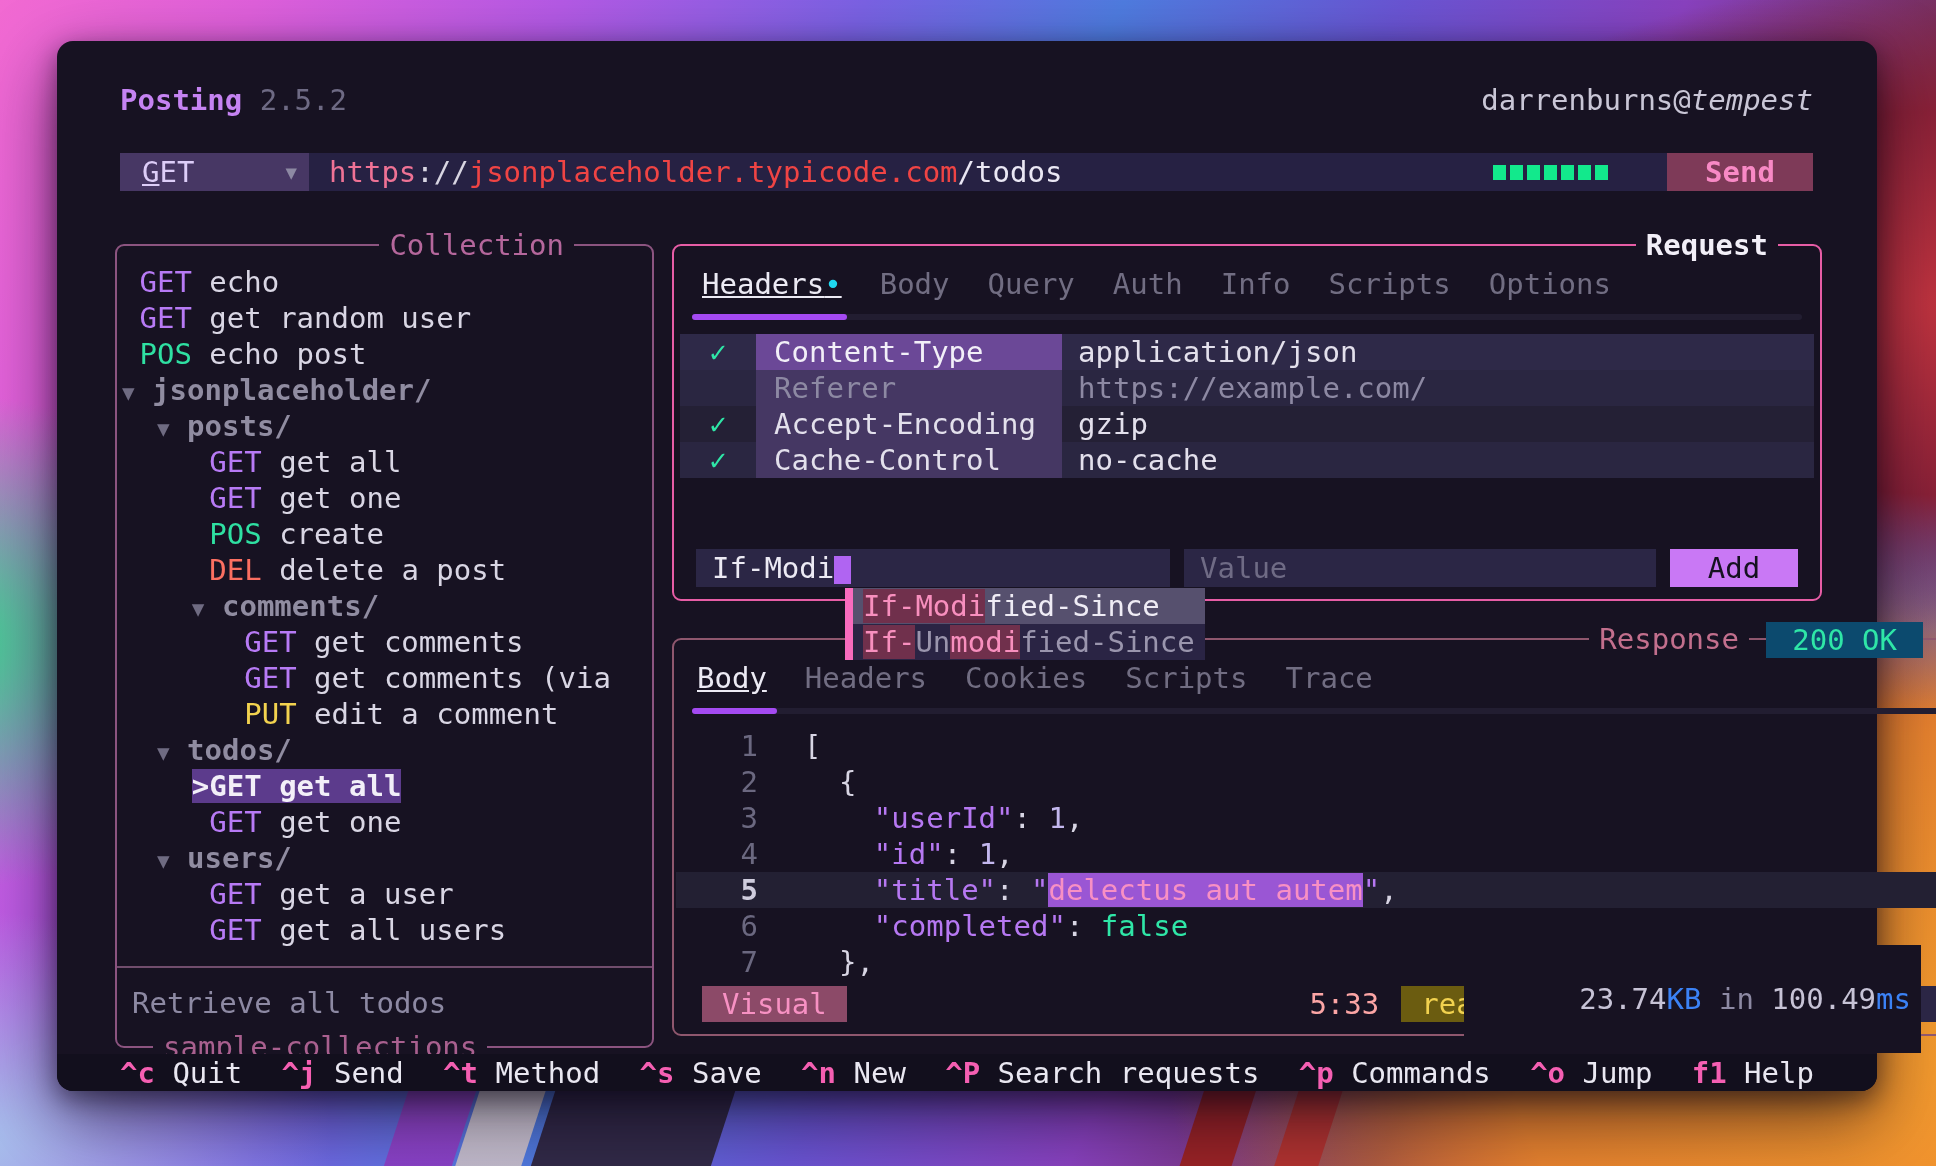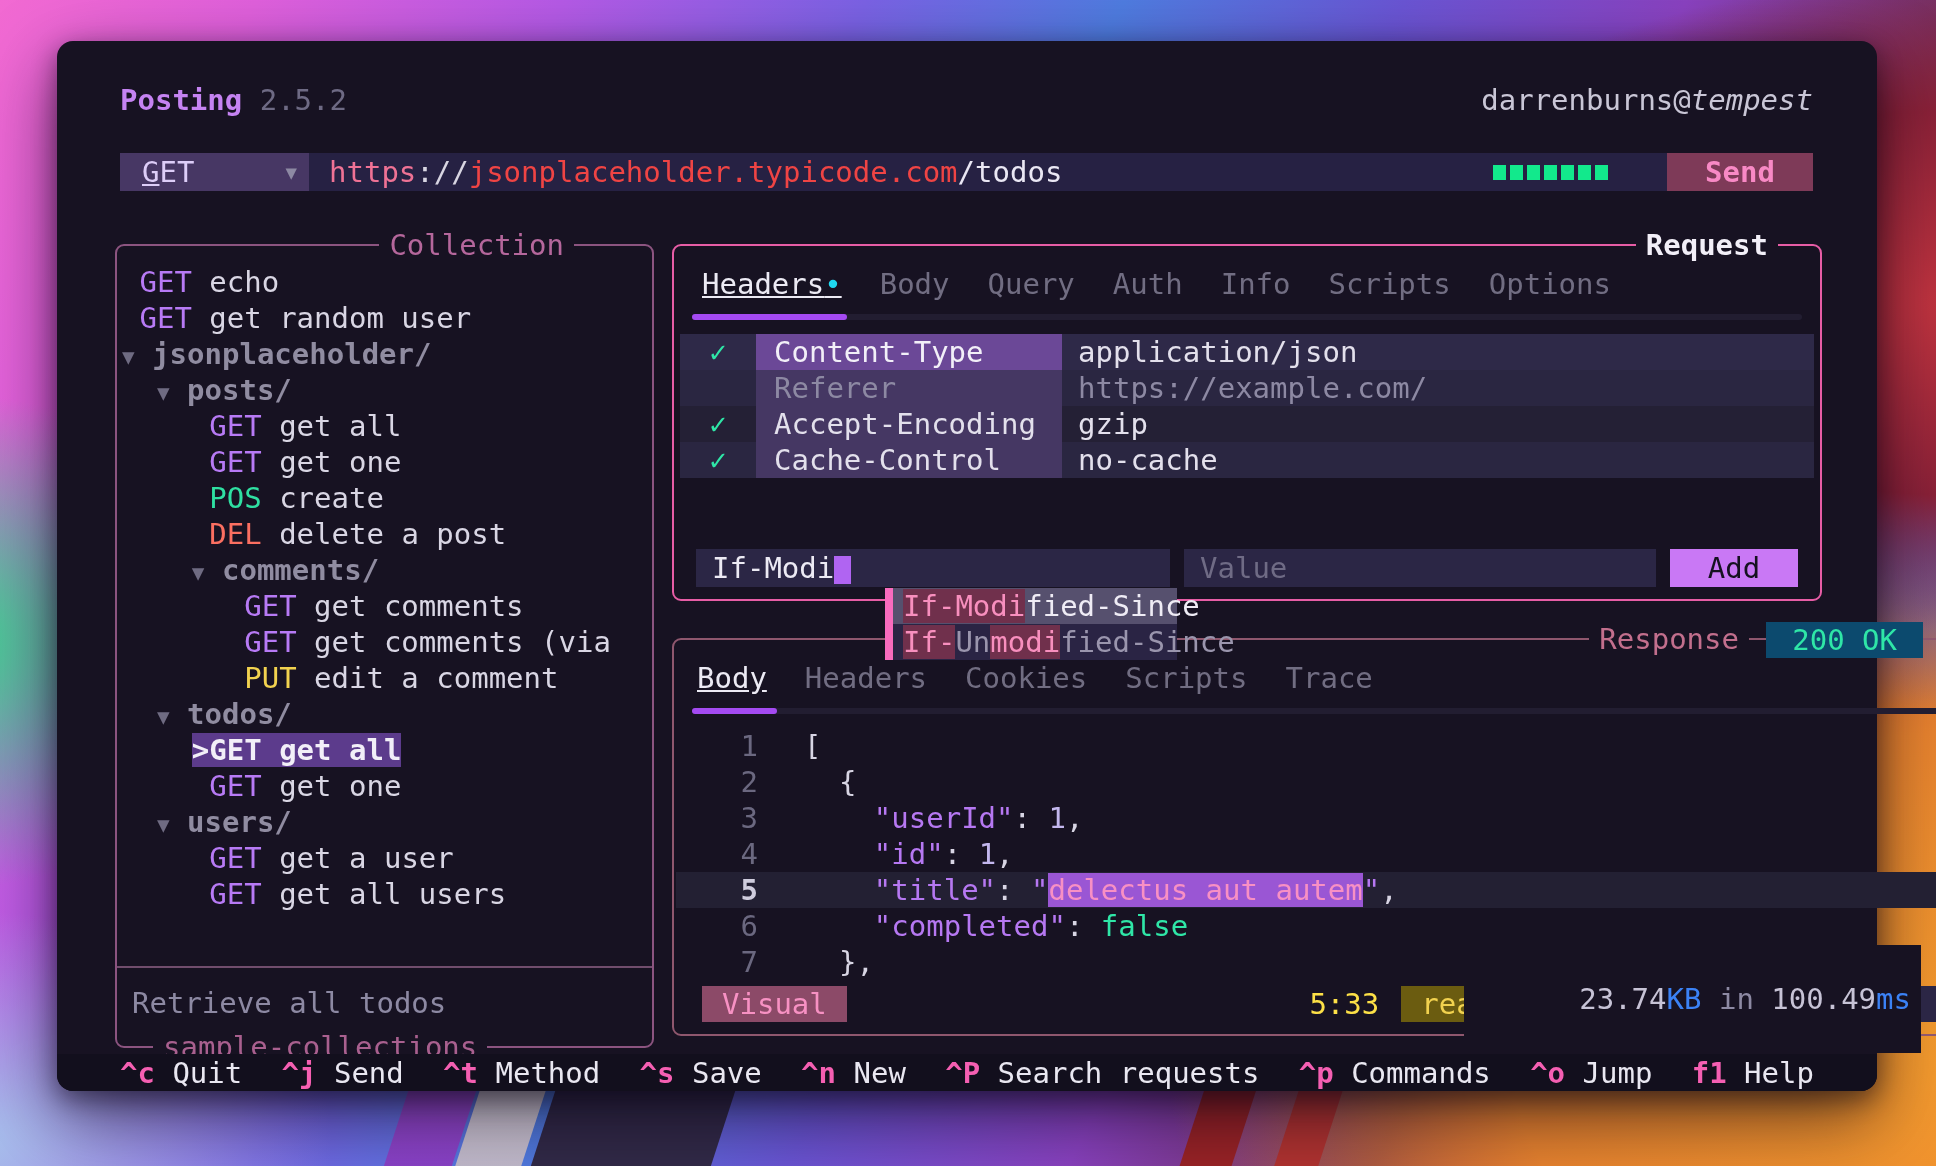--- a/index.html
+++ b/index.html
@@ -80,21 +80,21 @@
   .h-value { flex:1; padding-left:16px; color:#e3e0ec; white-space:pre; }
   .dim { color:#8d89a3; }
 
   .add-row { position:absolute; left:0; right:0; top:303px; height:38px; }
   .key-input { position:absolute; left:22px; width:474px; height:38px; background:#2b2645; line-height:38px; padding-left:16px; color:#eceaf4; }
   .cursor-blk { display:inline-block; width:17px; height:28px; background:#b064f2; vertical-align:-6px; }
   .val-input { position:absolute; left:510px; width:472px; height:38px; background:#2b2645; line-height:38px; padding-left:16px; color:#6f6b85; }
   .add-btn { position:absolute; right:22px; width:128px; height:38px; background:#c978f5; color:#151120; text-align:center; line-height:38px; }
 
   
-  .dropdown { position:absolute; left:788px; top:547px; width:292px; z-index:50;margin-left:40px; }
+  .dropdown { position:absolute; left:788px; top:547px; width:360px; z-index:50; }
   .dd-bar { position:absolute; left:0; top:0; bottom:0; width:8px; background:#f86bbe; }
   .dd-row { margin-left:8px; height:36px; line-height:36px; padding-left:10px; background:#2a2444; color:#9a95ad; white-space:pre; }
   .dd-row.sel { background:#56506e; color:#efecf5; }
   .dd-m { background:#70304c; color:#f88fbe; }
 
   
   .s-panel { left:615px; top:597px; width:1289px; height:398px; border-color:#8f576e; }
   .s-title { right:210px; color:#c26f8d; }
   .status-badge { position:absolute; top:-18px; right:36px; height:36px; line-height:36px; padding:0 26px; background:#0c4a6e; color:#2fe6a7; }
   .code { position:absolute; left:2px; right:2px; top:88px; }
@@ -103,21 +103,21 @@
   .ln { width:94px; text-align:right; padding-right:12px; color:#6b6880; }
   .hl .ln { color:#cfccdd; font-weight:bold; }
   .ct { margin-left:34px; }
   .tk-k{ color:#b678f2; } .tk-p{ color:#d8d5e4; } .tk-n{ color:#c3b7ee; } .tk-b{ color:#2fe6a7; } .tk-w{ color:#d8d5e4; }
   .tk-s{ background:#9a56d4; color:#f890c4; }
   .scroll-thumb { position:absolute; right:6px; top:86px; width:14px; height:90px; background:#3b3450; border-radius:3px; }
 
   .status-row { position:absolute; left:0; right:22px; top:346px; height:36px; line-height:36px; }
   .mode-badge { position:absolute; left:28px; padding:0 20px; background:#8c4a68; color:#f791c3; }
   .sr-right { position:absolute; right:0; display:flex; gap:22px; align-items:center; height:36px; }
-  .pos-txt { color:#fde047; }
+  .pos-txt { color:#fca5a5; }
   .ro-badge { background:#6b5c10; color:#f2d24f; padding:0 20px; }
   .fmt-badge { background:#2b2645; color:#eceaf4; padding:0 20px; display:flex; gap:10px; }
   .fmt-arrow { color:#8d89a3; font-size:19px; }
   .wrap-badge { background:#2b2645; color:#eceaf4; padding:0 24px; display:flex; gap:28px; }
   .wrap-x { color:#2fe6a7; }
   .size-line { position:absolute; right:38px; bottom:-19px; background:#171222; padding:0 10px; line-height:36px; white-space:pre; }
   .sz-val { color:#c7c3d6; } .sz-unit { color:#3b82f6; } .sz-mid { color:#8d89a3; }
 
   
   .footer { position:absolute; left:0; right:0; bottom:0; height:37px; background:#120f1d; border-radius:0 0 16px 16px;
@@ -168,20 +168,21 @@
       </div>
     <div class="send-btn">Send</div>
   </div>
 
   <div class="panel c-panel">
     <div class="panel-label c-title">Collection</div>
     <div class="panel-label c-bottom">sample-collections</div>
     <div class="tree" id="tree">
         <div class="t-row"><span> </span><span class="m-GET">GET</span><span> echo</span></div>
         <div class="t-row"><span> </span><span class="m-GET">GET</span><span> get random user</span></div>
+        <div class="t-row"><span> </span><span class="m-POS">POS</span><span> echo post</span></div>
         <div class="t-row"><span></span><span class="tree-arrow">▼</span><span> </span><span class="folder">jsonplaceholder/</span></div>
         <div class="t-row"><span>  </span><span class="tree-arrow">▼</span><span> </span><span class="folder">posts/</span></div>
         <div class="t-row"><span>     </span><span class="m-GET">GET</span><span> get all</span></div>
         <div class="t-row"><span>     </span><span class="m-GET">GET</span><span> get one</span></div>
         <div class="t-row"><span>     </span><span class="m-POS">POS</span><span> create</span></div>
         <div class="t-row"><span>     </span><span class="m-DEL">DEL</span><span> delete a post</span></div>
         <div class="t-row"><span>    </span><span class="tree-arrow">▼</span><span> </span><span class="folder">comments/</span></div>
         <div class="t-row"><span>       </span><span class="m-GET">GET</span><span> get comments</span></div>
         <div class="t-row"><span>       </span><span class="m-GET">GET</span><span> get comments (via</span></div>
         <div class="t-row"><span>       </span><span class="m-PUT">PUT</span><span> edit a comment</span></div>

